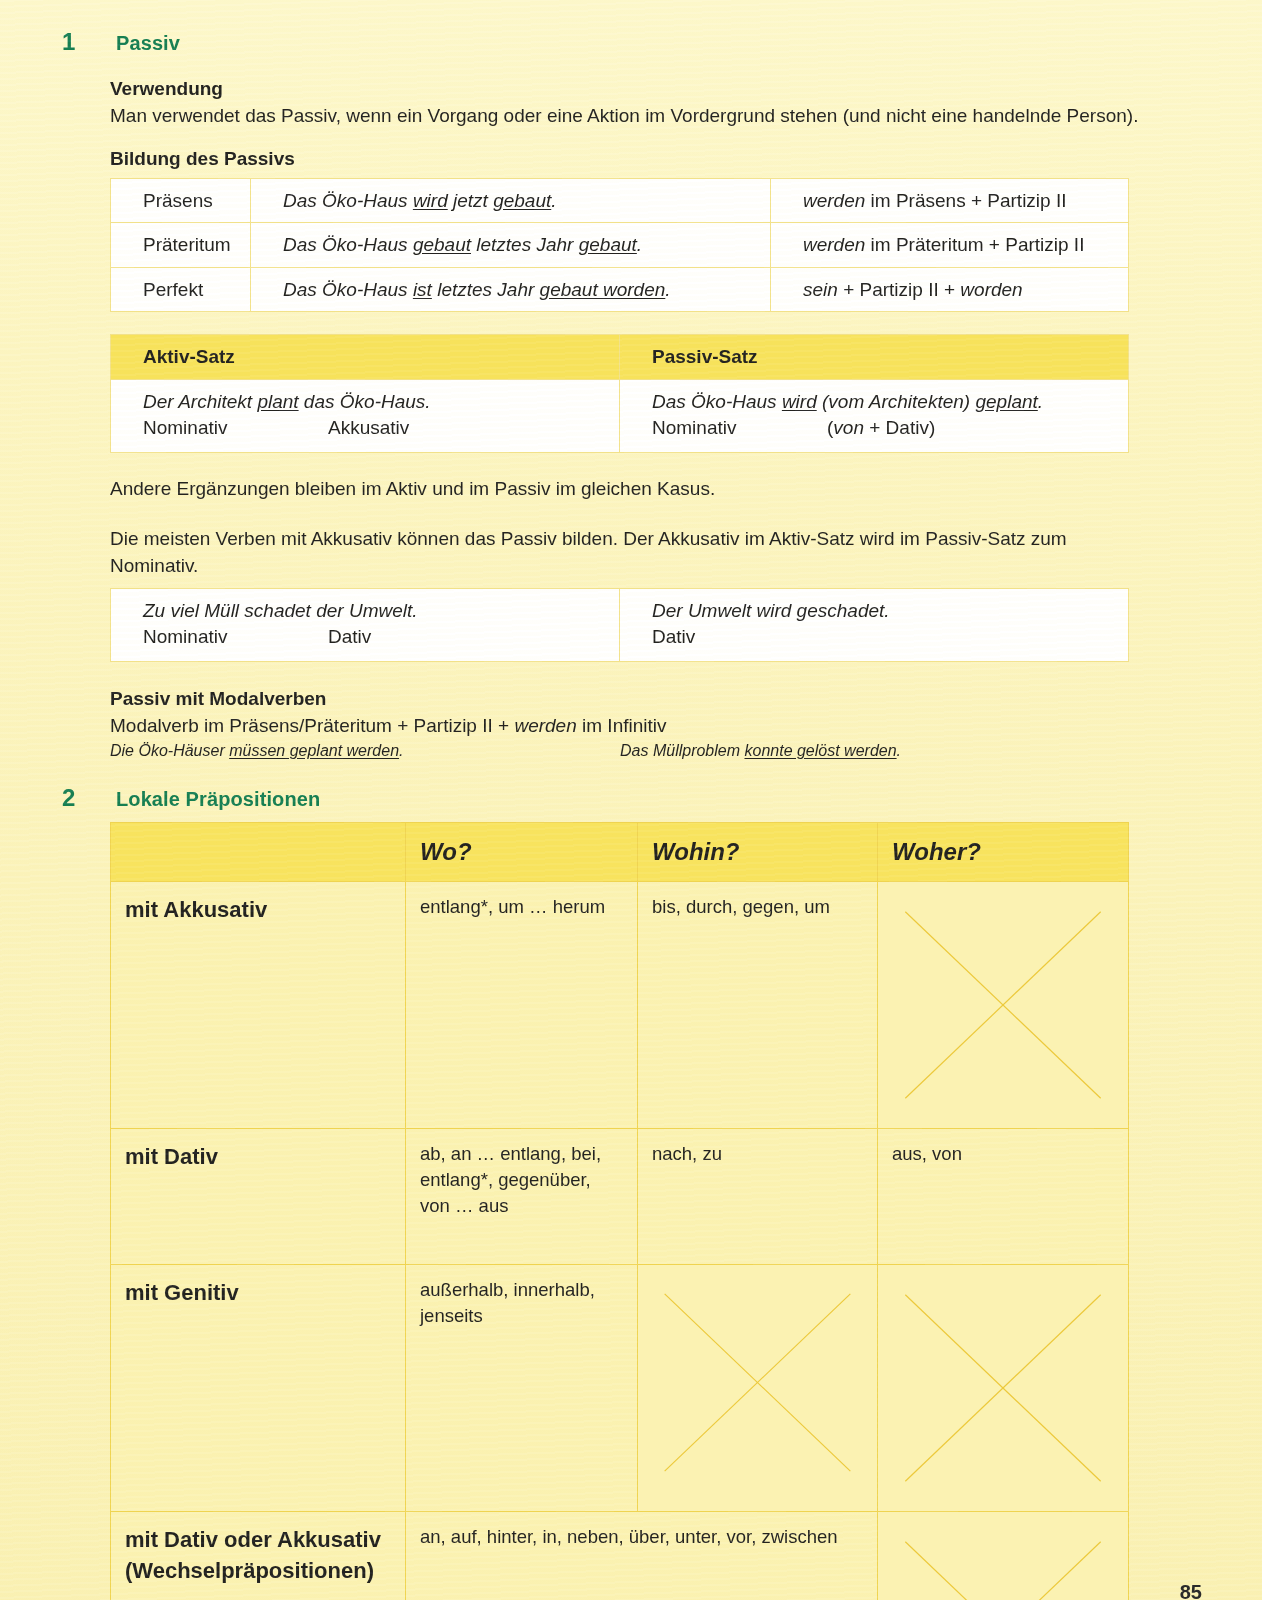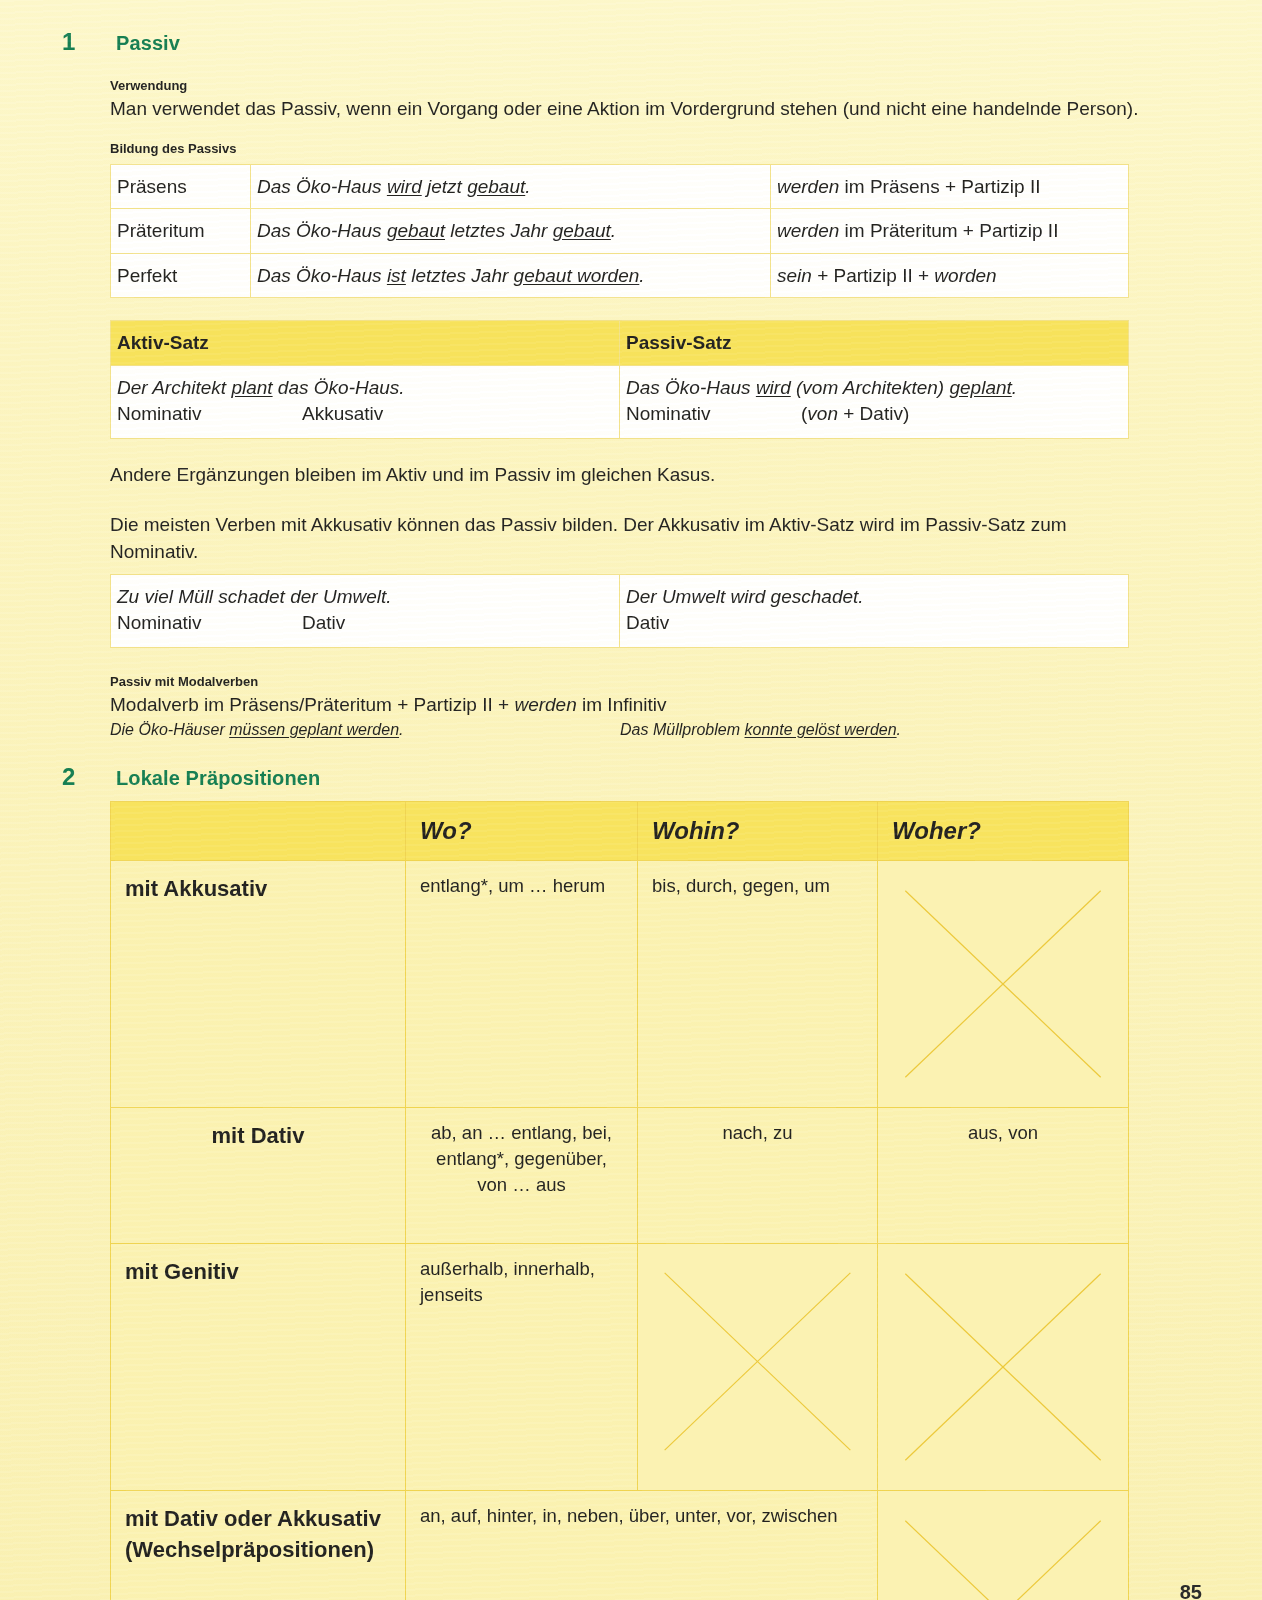--- a/index.html
+++ b/index.html
@@ -58,42 +58,42 @@
     font-size: 20px;
     letter-spacing: .1px;
   }
 
   .body-col {
     padding-left: 110px;
     padding-right: 120px;
   }
   .subhead {
     font-weight: bold;
-    font-size: 13px;
+    font-size: 19px;
     margin: 14px 0 2px 0;
   }
   p.para {
     font-size: 19px;
     line-height: 1.45;
     margin: 0 0 0 0;
   }
   .ital { font-style: italic; }
   .u { text-decoration: underline; text-underline-offset: 2px; }
 
   
   table.wtable {
     border-collapse: collapse;
     width: 1018px;
     background: #ffffff;
     table-layout: fixed;
     margin-top: 8px;
   }
   table.wtable td {
     border: 1.6px solid #f2e189;
-    padding: 9px 6px;
+    padding: 9px 32px;
     font-size: 19px;
     vertical-align: middle;
     background: #ffffff;
     line-height: 1.35;
   }
   .hdr-yellow td {
     background: #f7e259 !important;
     font-weight: bold;
     font-size: 19.5px;
     padding: 11px 14px;
@@ -268,21 +268,21 @@
           <td>entlang*, um … herum</td>
           <td>bis, durch, gegen, um</td>
           <td class="xcell">
             <svg viewBox="0 0 100 100" preserveAspectRatio="none">
               <line x1="6" y1="8" x2="94" y2="92" stroke="#ecc93c" stroke-width="1.2" vector-effect="non-scaling-stroke"></line>
               <line x1="94" y1="8" x2="6" y2="92" stroke="#ecc93c" stroke-width="1.2" vector-effect="non-scaling-stroke"></line>
             </svg>
           </td>
         </tr>
 
-        <tr style="height:136px;text-align:center;">
+        <tr style="height:136px;">
           <td class="rowlabel">mit Dativ</td>
           <td>ab, an … entlang, bei, entlang*, gegenüber, von … aus</td>
           <td>nach, zu</td>
           <td>aus, von</td>
         </tr>
 
         <tr style="height:104px;">
           <td class="rowlabel">mit Genitiv</td>
           <td>außerhalb, innerhalb, jenseits</td>
           <td class="xcell">

